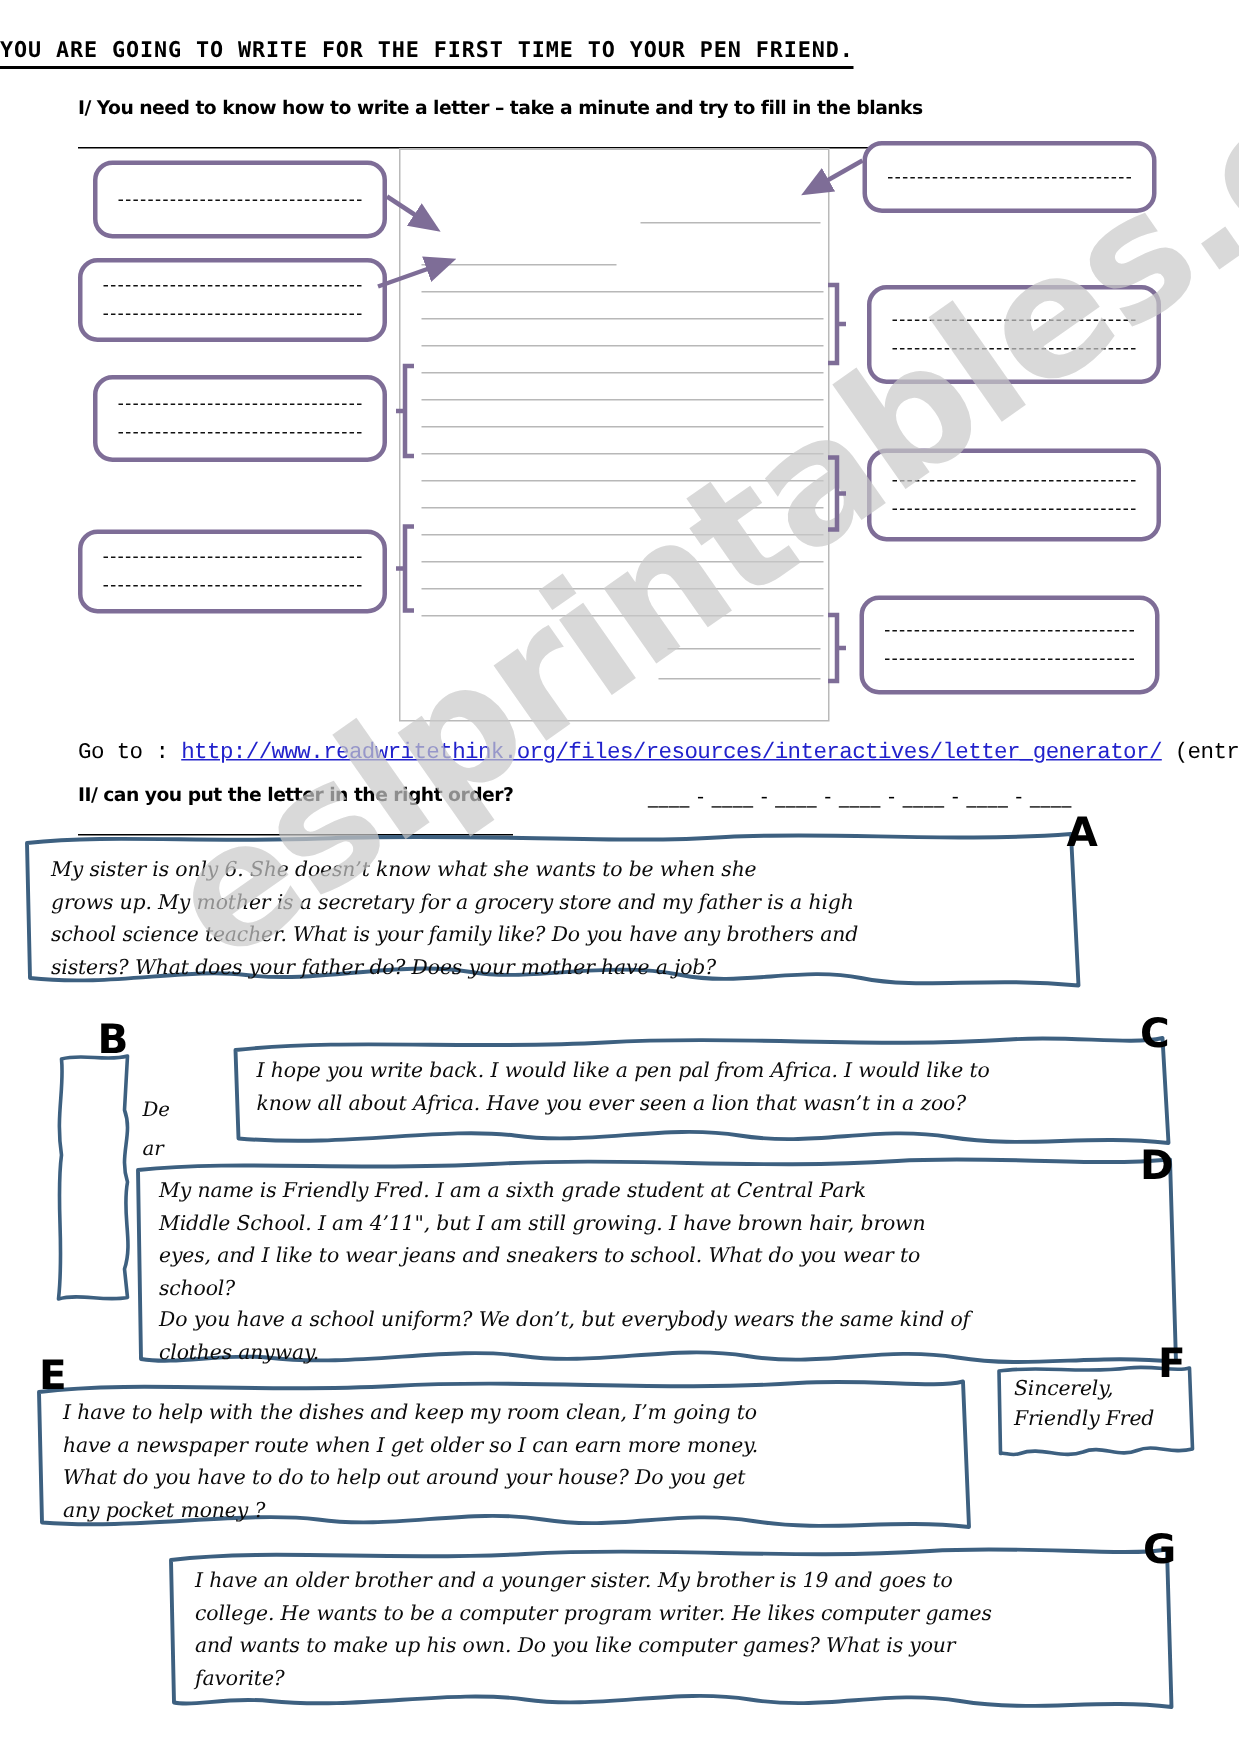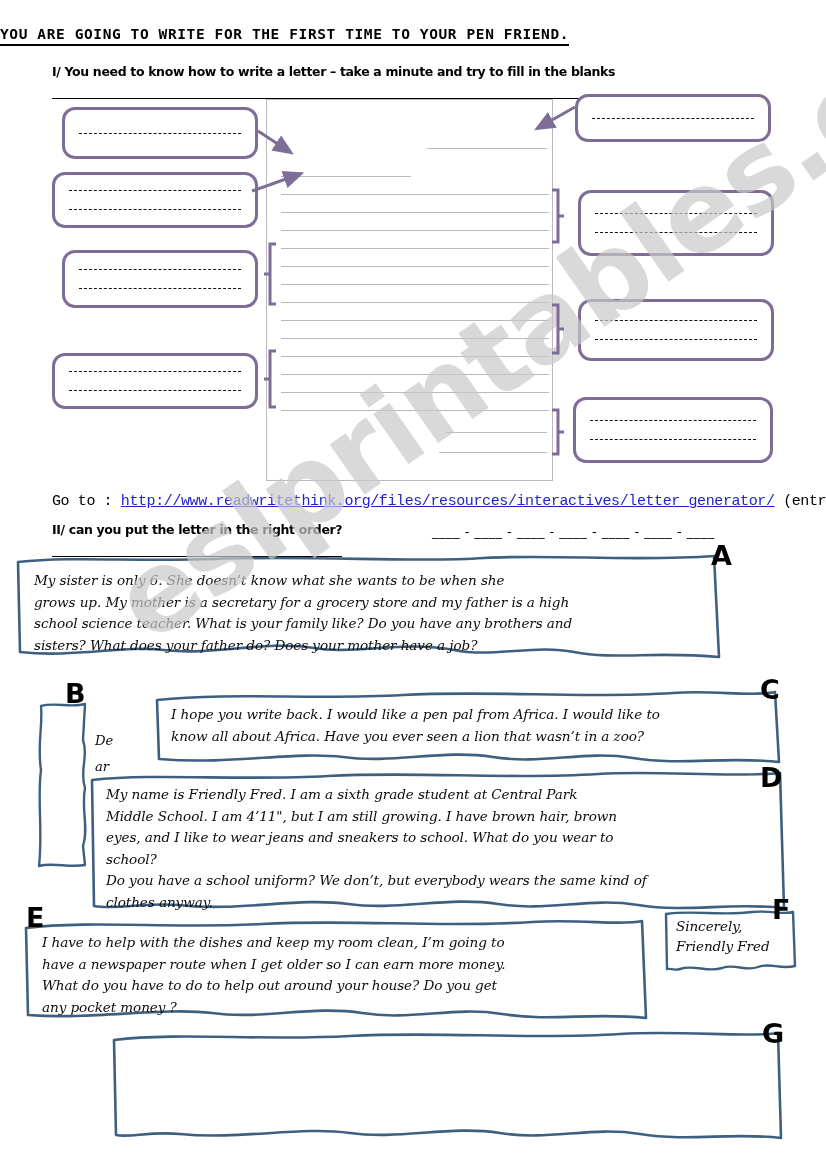--- a/index.html
+++ b/index.html
@@ -363,14 +363,18 @@
   <div class="letter" style="left:110px; top:-14px;">F</div>
 </div>
 
 <div class="torn" id="box-g" style="left:110px; top:1028px; width:676px; height:118px;">
   <svg width="676" height="118" viewBox="0 0 676 118">
     <path d="M4,12 C70,4 150,13 240,8 C330,3 420,12 510,6 C570,2 640,10 668,5
              L671,110
              C620,104 580,114 530,106 C480,98 440,113 390,105 C340,97 290,112 240,105
              C190,98 130,112 70,106 C40,103 20,110 6,107 Z" fill="#ffffff" stroke="#3d6080" stroke-width="2.6" stroke-linejoin="round"></path>
   </svg>
+  <div class="body" style="left:20px; top:16px; width:636px;">I have an older brother and a younger sister. My brother is 19 and goes to
+college. He wants to be a computer program writer. He likes computer games
+and wants to make up his own. Do you like computer games? What is your
+favorite?</div>
   <div class="letter" style="left:652px; top:-10px;">G</div>
 </div>
 
 </body></html>

